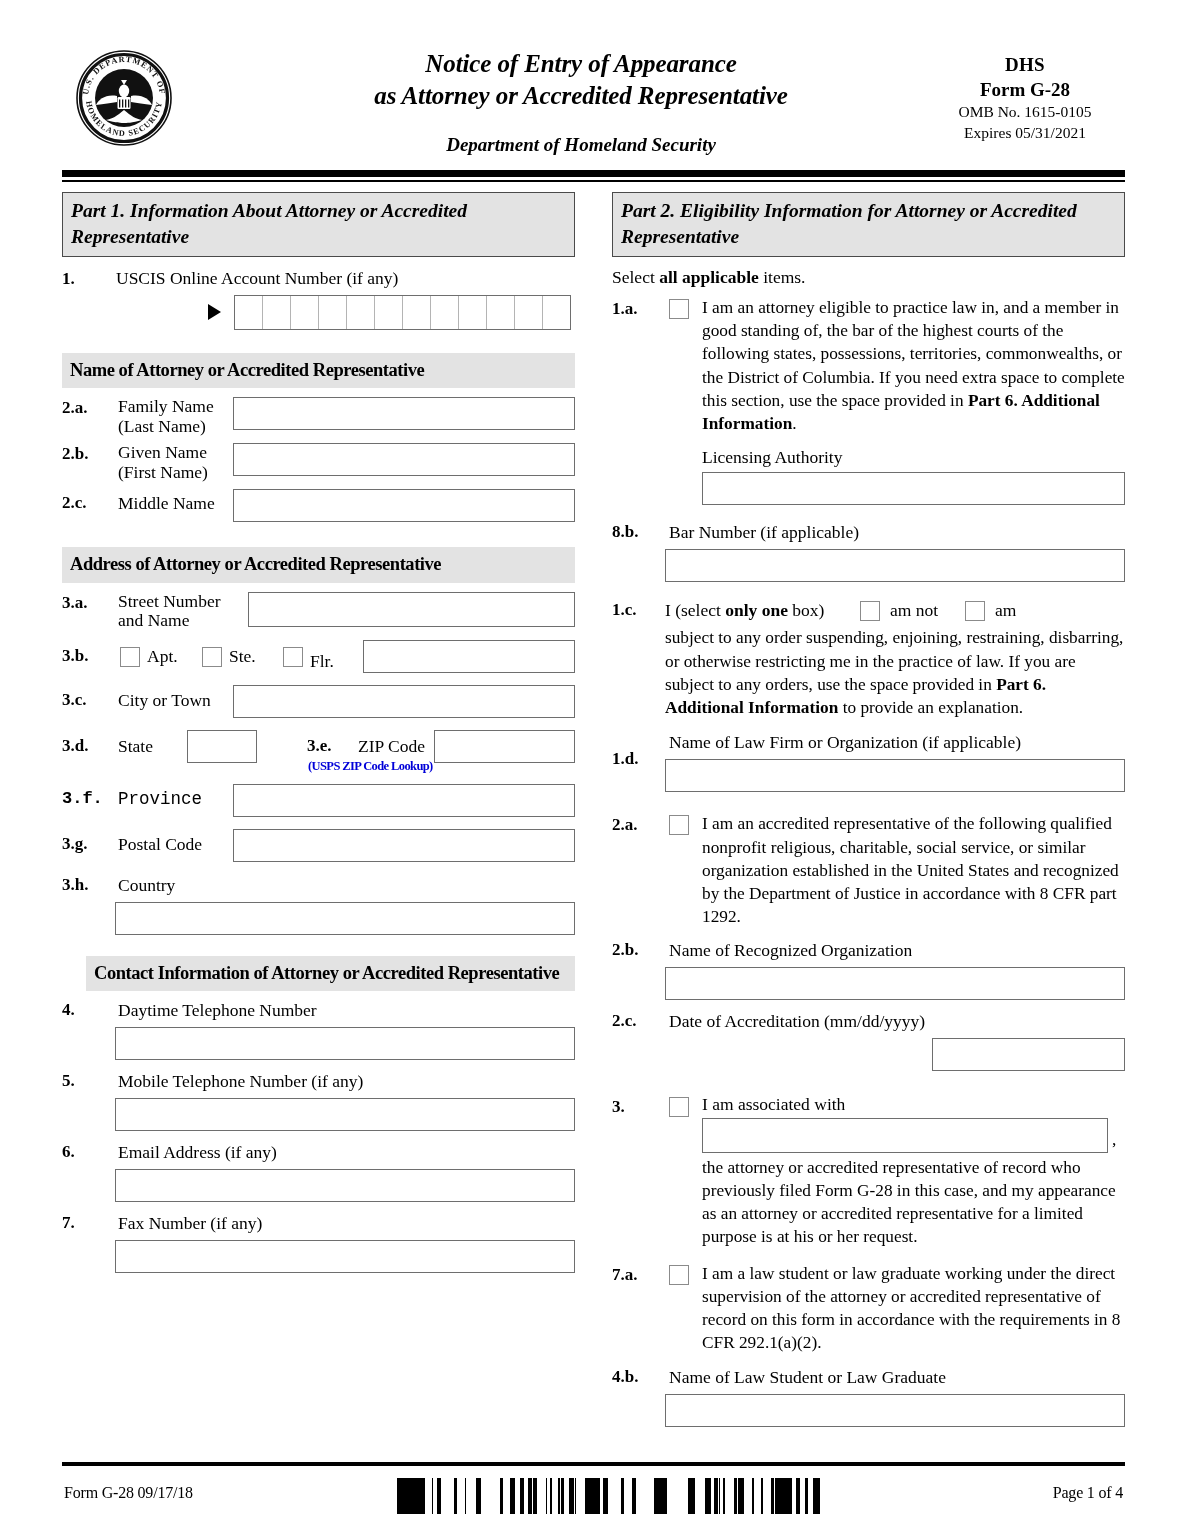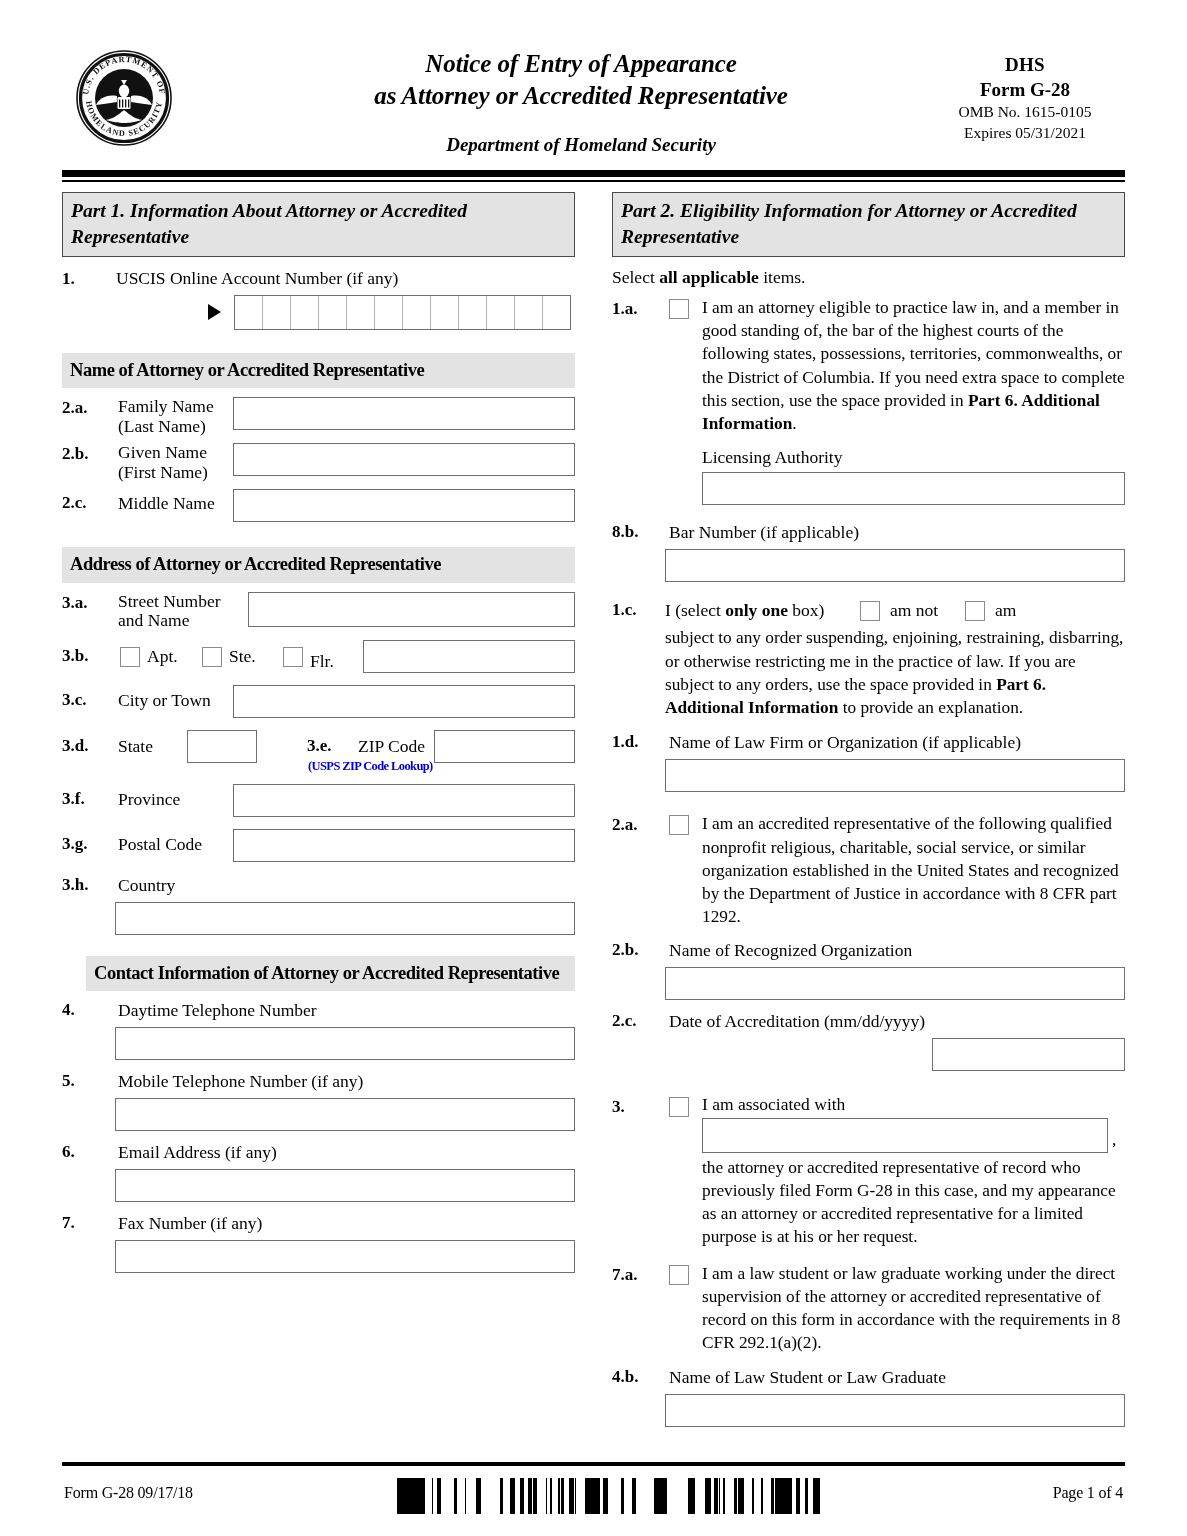--- a/index.html
+++ b/index.html
@@ -339,21 +339,21 @@
     <div class="row" style="margin-top:9px; height:44px;">
       <span class="num" style="position:absolute;left:0;top:6px;width:56px;">3.d.</span>
       <span class="lbl" style="position:absolute;left:56px;top:6px;">State</span>
       <div class="box" style="position:absolute;left:125px;top:0px;width:70px;"></div>
       <span class="num" style="position:absolute;left:245px;top:6px;">3.e.</span>
       <span class="lbl" style="position:absolute;left:296px;top:6px;">ZIP Code</span>
       <span class="link" style="position:absolute;left:246px;top:29px;">(USPS ZIP Code Lookup)</span>
       <div class="box" style="position:absolute;left:372px;top:0px;width:141px;"></div>
     </div>
 
-    <div class="row" style="margin-top:10px; height:36px;">
+    <div class="row" style="margin-top:10px; height:36px;font-family:Liberation Mono, monospace;">
       <span class="num" style="position:absolute;left:0;top:5px;width:56px;">3.f.</span>
       <span class="lbl" style="position:absolute;left:56px;top:5px;">Province</span>
       <div class="box" style="position:absolute;left:171px;top:0px;width:342px;"></div>
     </div>
 
     <div class="row" style="margin-top:9px; height:36px;">
       <span class="num" style="position:absolute;left:0;top:5px;width:56px;">3.g.</span>
       <span class="lbl" style="position:absolute;left:56px;top:5px;">Postal Code</span>
       <div class="box" style="position:absolute;left:171px;top:0px;width:342px;"></div>
     </div>
@@ -418,21 +418,21 @@
         <span class="lbl" style="position:absolute;left:0;top:2px;"><span>I (select </span><b>only one</b><span> box)</span></span>
         <span class="cbx" style="position:absolute;left:195px;top:3px;"></span>
         <span class="lbl" style="position:absolute;left:225px;top:2px;">am not</span>
         <span class="cbx" style="position:absolute;left:300px;top:3px;"></span>
         <span class="lbl" style="position:absolute;left:330px;top:2px;">am</span>
       </div>
       <div class="para" style="margin-left:53px;"><span>subject to any order suspending, enjoining, restraining, disbarring, or otherwise restricting me in the practice of law.  If you are subject to any orders, use the space provided in </span><b>Part 6. Additional Information</b><span> to provide an explanation.</span></div>
     </div>
 
     <div class="row" style="margin-top:13px; height:27px;">
-      <span class="num" style="position:absolute;left:0;top:0px;text-align:center;">1.d.</span>
+      <span class="num" style="position:absolute;left:0;top:17px;text-align:center;">1.d.</span>
       <span class="lbl" style="position:absolute;left:57px;top:0px;">Name of Law Firm or Organization (if applicable)</span>
     </div>
     <div class="box" style="margin-left:53px; width:460px;"></div>
 
     <div class="row" style="margin-top:20px;">
       <span class="num" style="position:absolute;left:0;top:3px;">2.a.</span>
       <span class="cbx" style="position:absolute;left:57px;top:3px;"></span>
       <div class="para" style="margin-left:90px;">I am an accredited representative of the following qualified nonprofit religious, charitable, social service, or similar organization established in the United States and recognized by the Department of Justice in accordance with 8 CFR part 1292.</div>
     </div>
 

